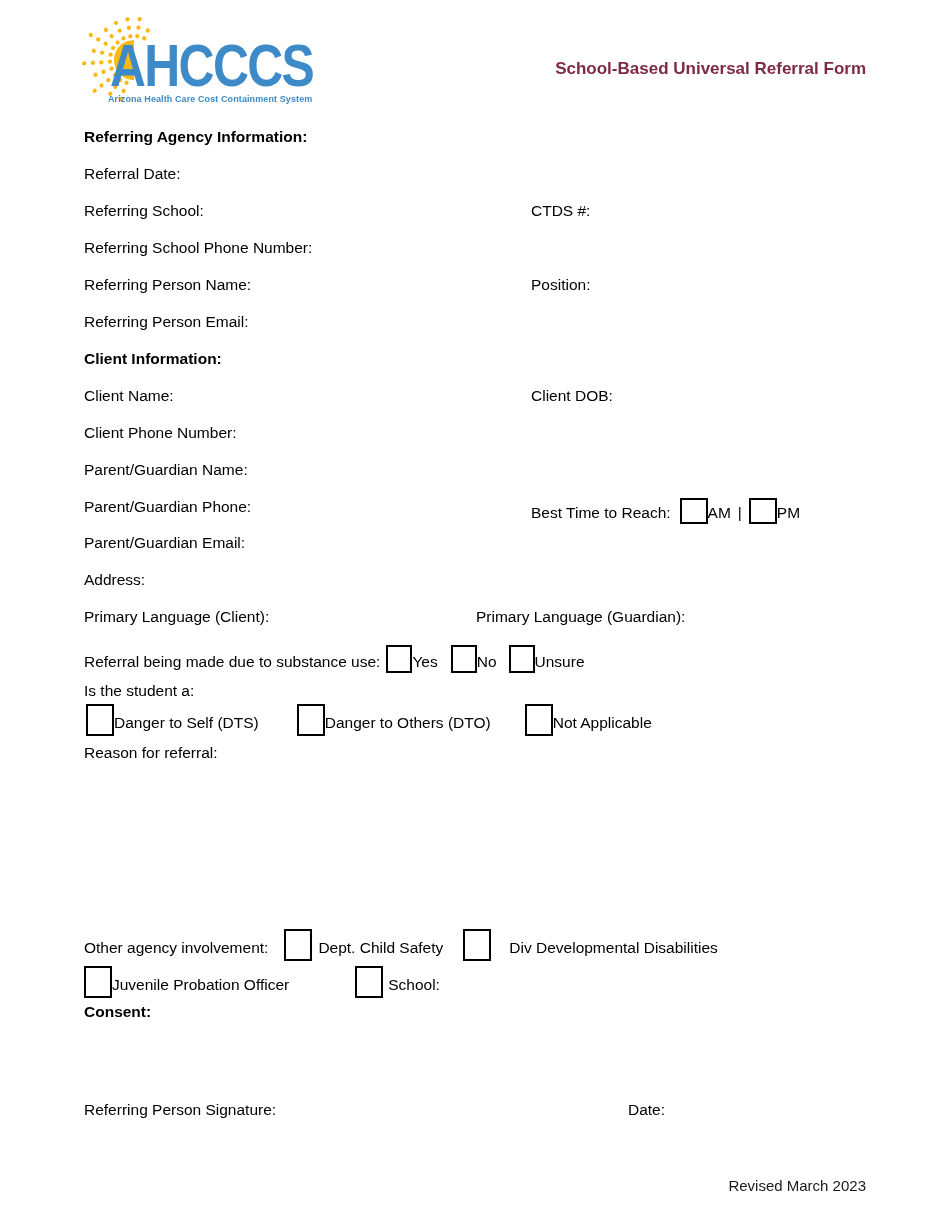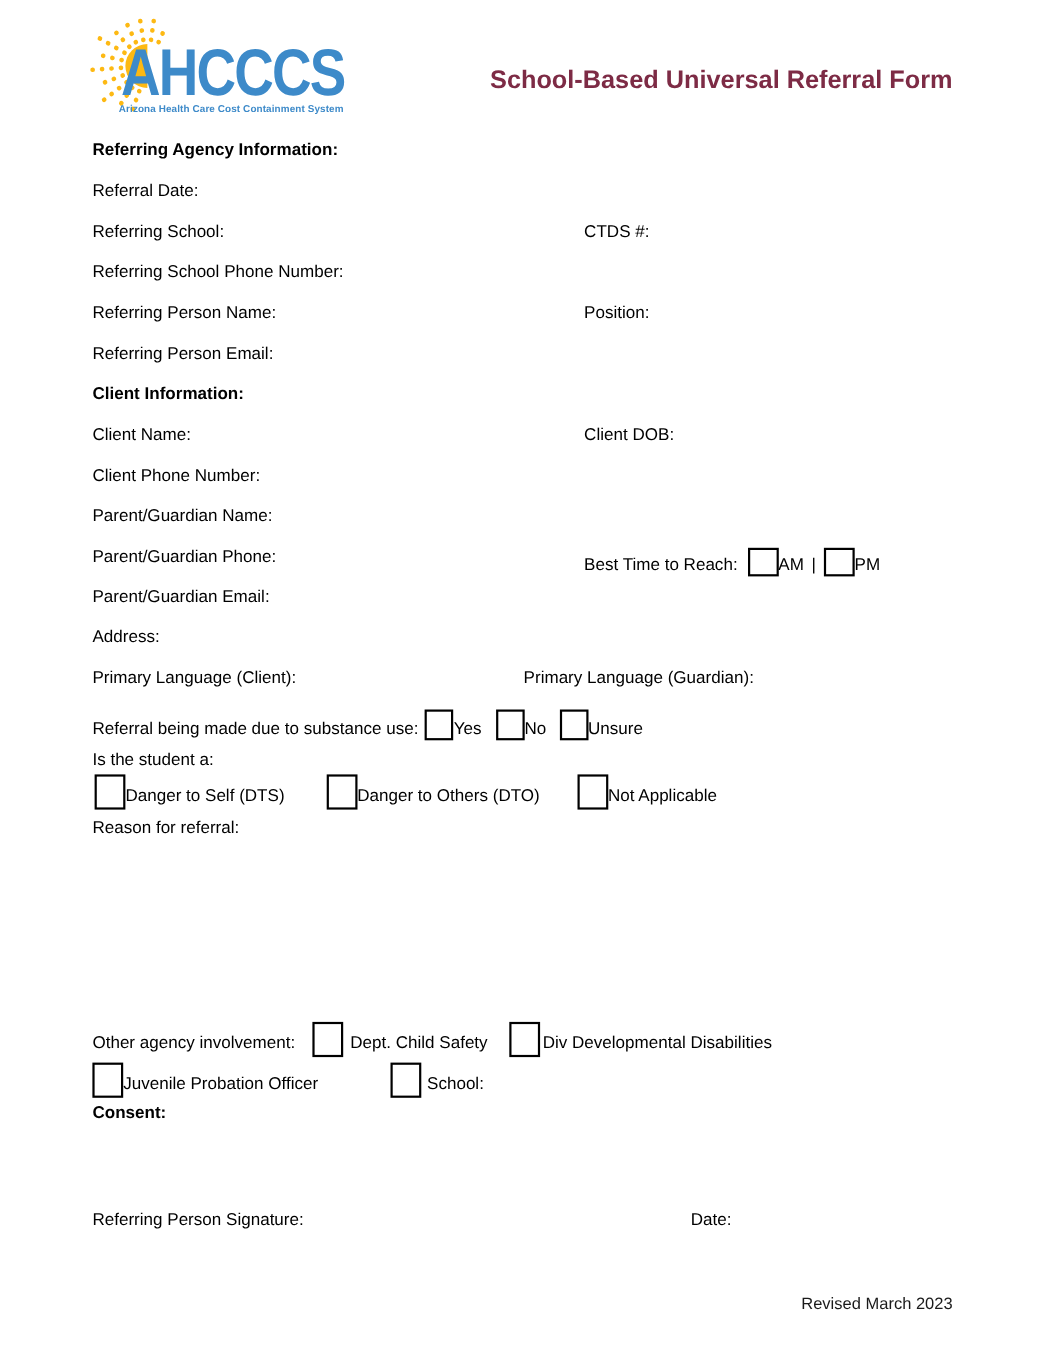--- a/index.html
+++ b/index.html
@@ -21,21 +21,21 @@
     letter-spacing:-2px;color:#3d8ac9;
     transform:scaleX(0.83);transform-origin:left center;
   }
   .logo-tagline{
     position:absolute;left:30px;top:80px;
     font-weight:bold;font-size:9px;letter-spacing:0.1px;
     color:#3d8ac9;white-space:nowrap;
   }
   .form-title{
     position:absolute;right:84px;top:59px;
-    font-weight:bold;font-size:23px;color:#7d2b45;
+    font-weight:bold;font-size:17px;color:#7d2b45;
     white-space:nowrap;
   }
   
   .row{position:absolute;left:84px;right:84px;height:30px;white-space:nowrap;}
   .bold{font-weight:bold;}
   .col2{position:absolute;left:447px;top:0;}
   .col2g{position:absolute;left:392px;top:0;}
   .col2d{position:absolute;left:544px;top:0;}
   
   .cb{
@@ -132,21 +132,21 @@
   <div class="row" style="top:645px"><span>Referral being made due to substance use:</span><span class="cb" style="margin-left:6px"></span><span>Yes</span><span class="cb" style="margin-left:13px"></span><span>No</span><span class="cb" style="margin-left:12px"></span><span>Unsure</span></div>
 
   <div class="row" style="top:682px"><span>Is the student a:</span></div>
 
   <div class="row" style="top:704px"><span class="cb lg" style="margin-left:2px"></span><span>Danger to Self (DTS)</span><span class="cb lg" style="margin-left:38px"></span><span>Danger to Others (DTO)</span><span class="cb lg" style="margin-left:34px"></span><span>Not Applicable</span></div>
 
   <div class="row" style="top:744px"><span>Reason for referral:</span></div>
 
   <div style="position:absolute;left:84px;top:775px;width:780px;height:145px"></div>
 
-  <div class="row" style="top:929px"><span>Other agency involvement:</span><span class="cb lg" style="margin-left:16px"></span><span style="margin-left:6px">Dept. Child Safety</span><span class="cb lg" style="margin-left:20px"></span><span style="margin-left:2px">Div Developmental Disabilities</span></div>
+  <div class="row" style="top:929px"><span>Other agency involvement:</span><span class="cb lg" style="margin-left:16px"></span><span style="margin-left:6px">Dept. Child Safety</span><span class="cb lg" style="margin-left:20px"></span><span style="margin-left:18px">Div Developmental Disabilities</span></div>
 
   <div class="row" style="top:966px"><span class="cb lg"></span><span>Juvenile Probation Officer</span><span class="cb lg" style="margin-left:66px"></span><span style="margin-left:5px">School:</span></div>
 
   <div class="row bold" style="top:1003px"><span>Consent:</span></div>
 
 
   <div class="row" style="top:1101px">
     <span>Referring Person Signature:</span>
     <span class="col2d">Date:</span>
   </div>

